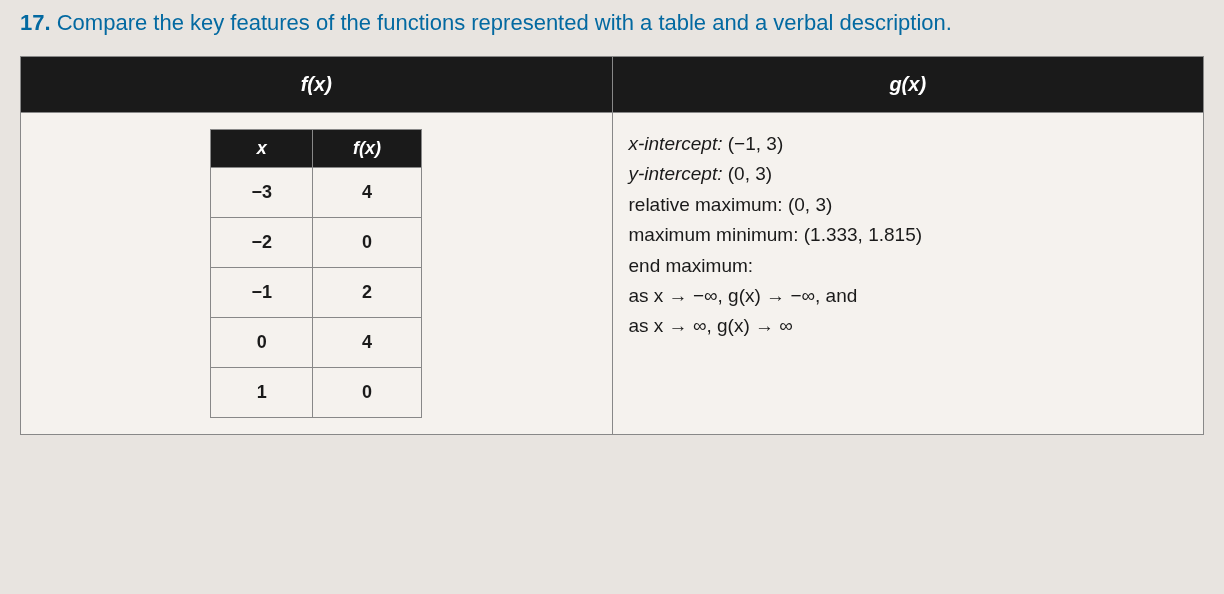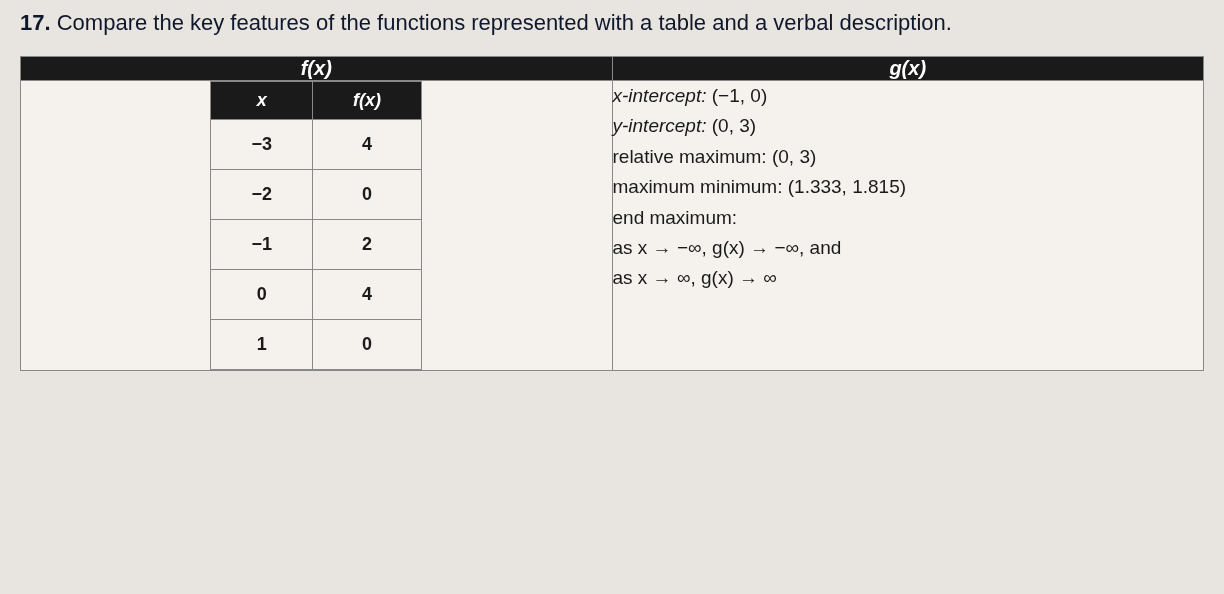--- a/index.html
+++ b/index.html
@@ -9,34 +9,34 @@
     }
     body {
       font-family: 'Segoe UI', Tahoma, Geneva, sans-serif;
       background: #e8e4e0;
       padding: 10px 20px;
       color: #1a1a1a;
     }
     .question-header {
       font-size: 22px;
       margin-bottom: 20px;
-      color: #0f172a;
+      color: #0369a1;
     }
     .question-number {
       font-weight: bold;
     }
     .main-table {
       width: 100%;
       border-collapse: collapse;
       background: #f5f2ee;
     }
     .main-table > tbody > tr > td {
       border: 1px solid #888;
       vertical-align: top;
-      padding: 0;
+      padding: 16px;
     }
     .header-row td {
       background: #1a1a1a;
       color: #fff;
       text-align: center;
       font-style: italic;
       font-weight: bold;
       font-size: 20px;
       padding: 10px 0;
       border: 1px solid #1a1a1a;
@@ -130,21 +130,21 @@
             <tr>
               <td>1</td>
               <td>0</td>
             </tr>
           </tbody>
         </table>
       </td>
       <td class="content-cell right-cell">
         <div class="math-line">
           <span class="italic">x-intercept:</span>
-          <span>(−1, 0)</span>
+          <span>(−1, 3)</span>
         </div>
         <div class="math-line">
           <span class="italic">y-intercept:</span>
           <span>(0, 3)</span>
         </div>
         <div class="math-line">
           <span>relative maximum:</span>
           <span>(0, 3)</span>
         </div>
         <div class="math-line">

